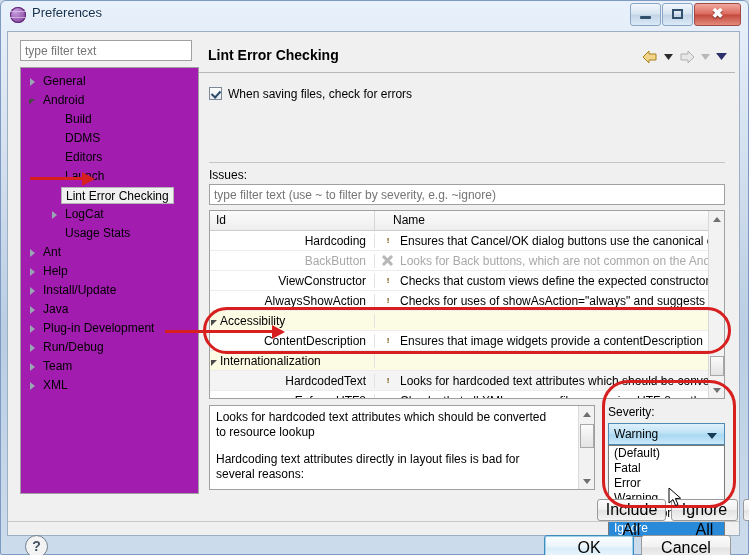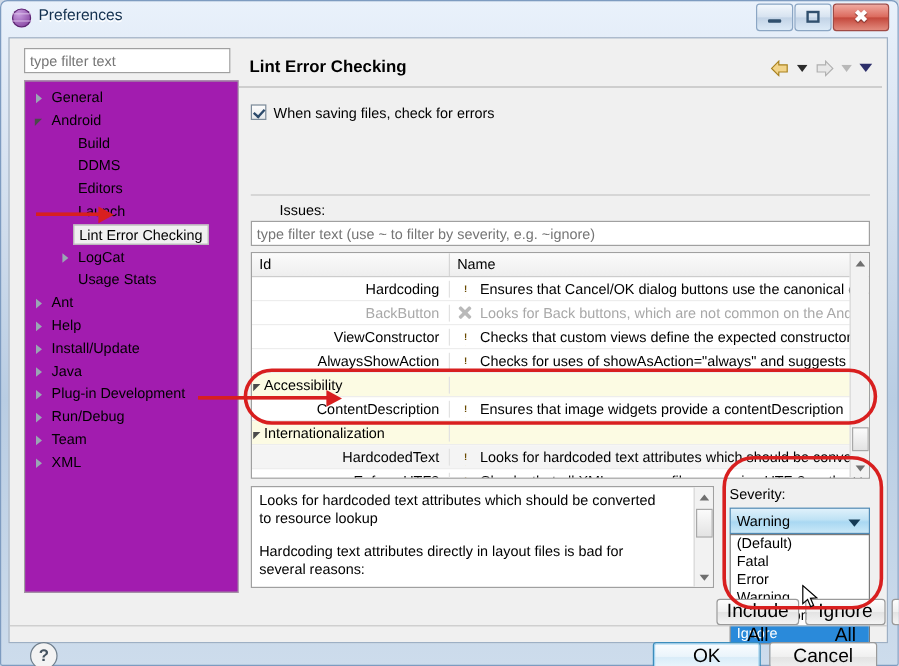--- a/index.html
+++ b/index.html
@@ -122,38 +122,38 @@
   .cb{
     display:inline-block;width:13px;height:13px;vertical-align:-2px;margin-right:6px;
     border:1px solid #7b8a99;background:linear-gradient(180deg,#fdfdfd,#e6e9ec);
     position:relative;box-sizing:border-box;
   }
   .cb:after{
     content:"";position:absolute;left:3px;top:1px;width:4px;height:7px;
     border:solid #2b4a6b;border-width:0 2px 2px 0;transform:rotate(42deg);
   }
   .hr2{position:absolute;left:10px;top:125px;width:516px;height:1px;background:#c5c5c5;}
-  .issues-label{position:absolute;left:10px;top:131px;font-size:12px;color:#000;margin-left:24px;}
+  .issues-label{position:absolute;left:10px;top:131px;font-size:12px;color:#000;}
 
   .filter2{
     position:absolute;left:10px;top:147px;width:516px;height:21px;
     border:1px solid #a0a0a0;background:#fff;box-sizing:border-box;
     font-family:"Liberation Sans", sans-serif;font-size:12px;color:#8a8a8a;padding:2px 4px;outline:none;
   }
 
   
   .table-wrap{
     position:absolute;left:10px;top:173px;width:516px;height:189px;
     border:1px solid #a0a0a0;background:#fff;box-sizing:border-box;overflow:hidden;
   }
   .thead{display:flex;height:19px;border-bottom:1px solid #ccc;
     background:linear-gradient(180deg,#fbfbfb,#eeeeee);}
   .th{font-size:12px;line-height:19px;padding-left:6px;color:#000;box-sizing:border-box;}
   .th.id{width:165px;border-right:1px solid #d6d6d6;}
-  .th.name{flex:1;}
+  .th.name{flex:1;margin-left:12px;}
   .tbody{position:relative;}
   .trow{display:flex;height:20px;align-items:center;border-bottom:1px solid #ededed;box-sizing:border-box;}
   .trow .c-id{width:165px;box-sizing:border-box;text-align:right;padding-right:8px;font-size:12px;color:#000;
     border-right:1px solid #e2e2e2;white-space:nowrap;overflow:hidden;}
   .trow .c-name{flex:1;box-sizing:border-box;padding-left:6px;font-size:12px;color:#000;
     white-space:nowrap;overflow:hidden;display:flex;align-items:center;}
   .trow.group{background:#fcfbe3;}
   .trow.group .c-id{text-align:left;padding-left:10px;position:relative;}
   .trow.group .c-id .gtw{
     position:absolute;left:1px;top:6px;width:0;height:0;

